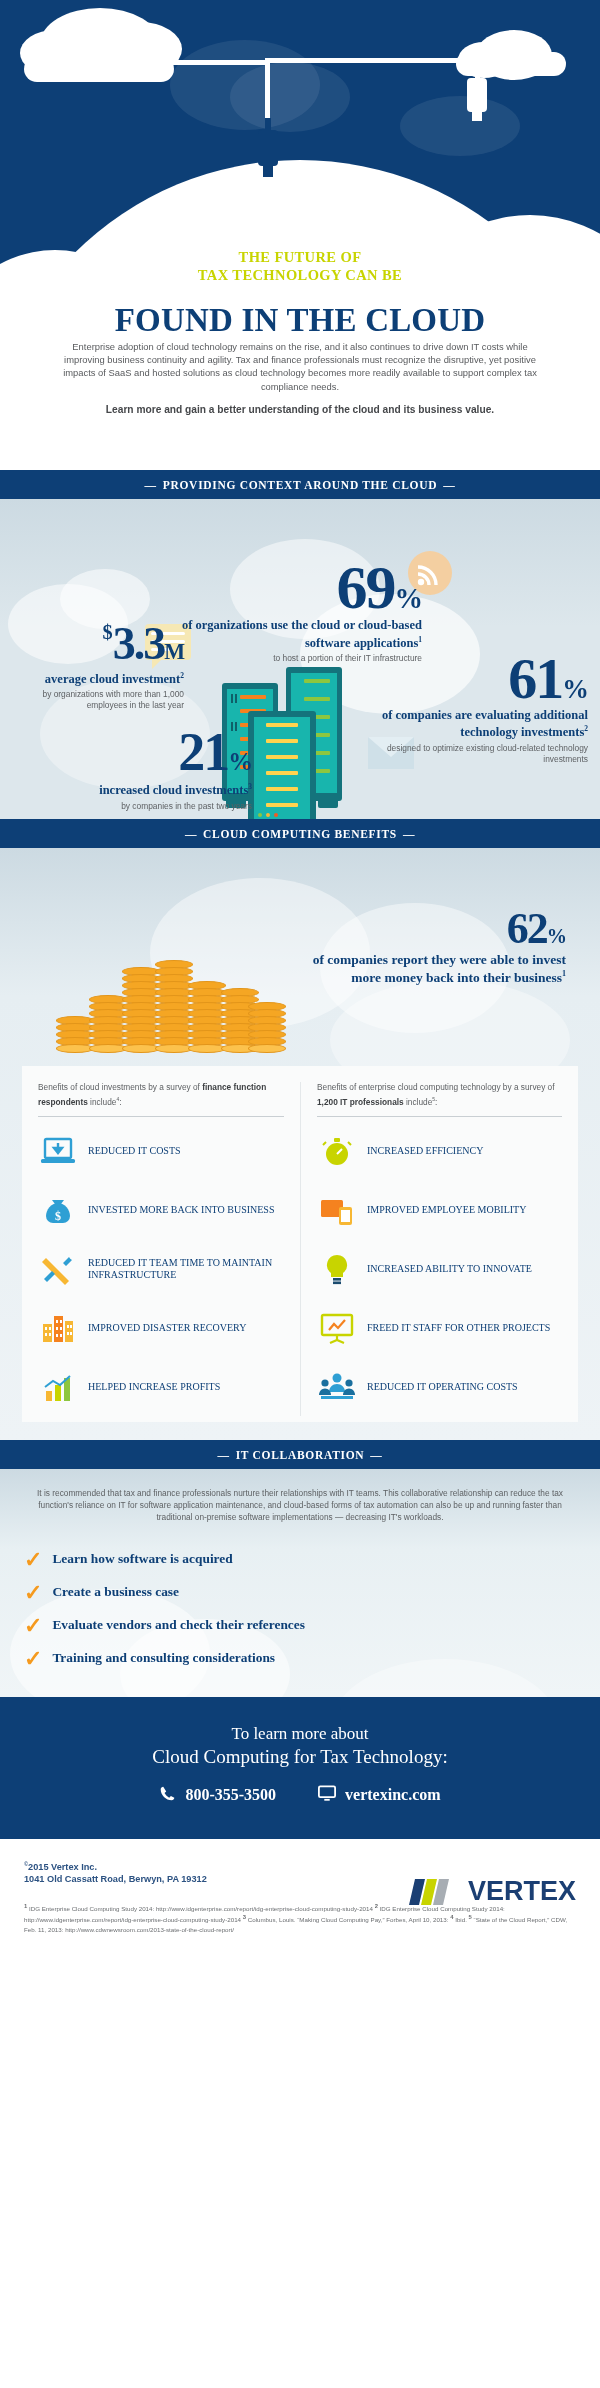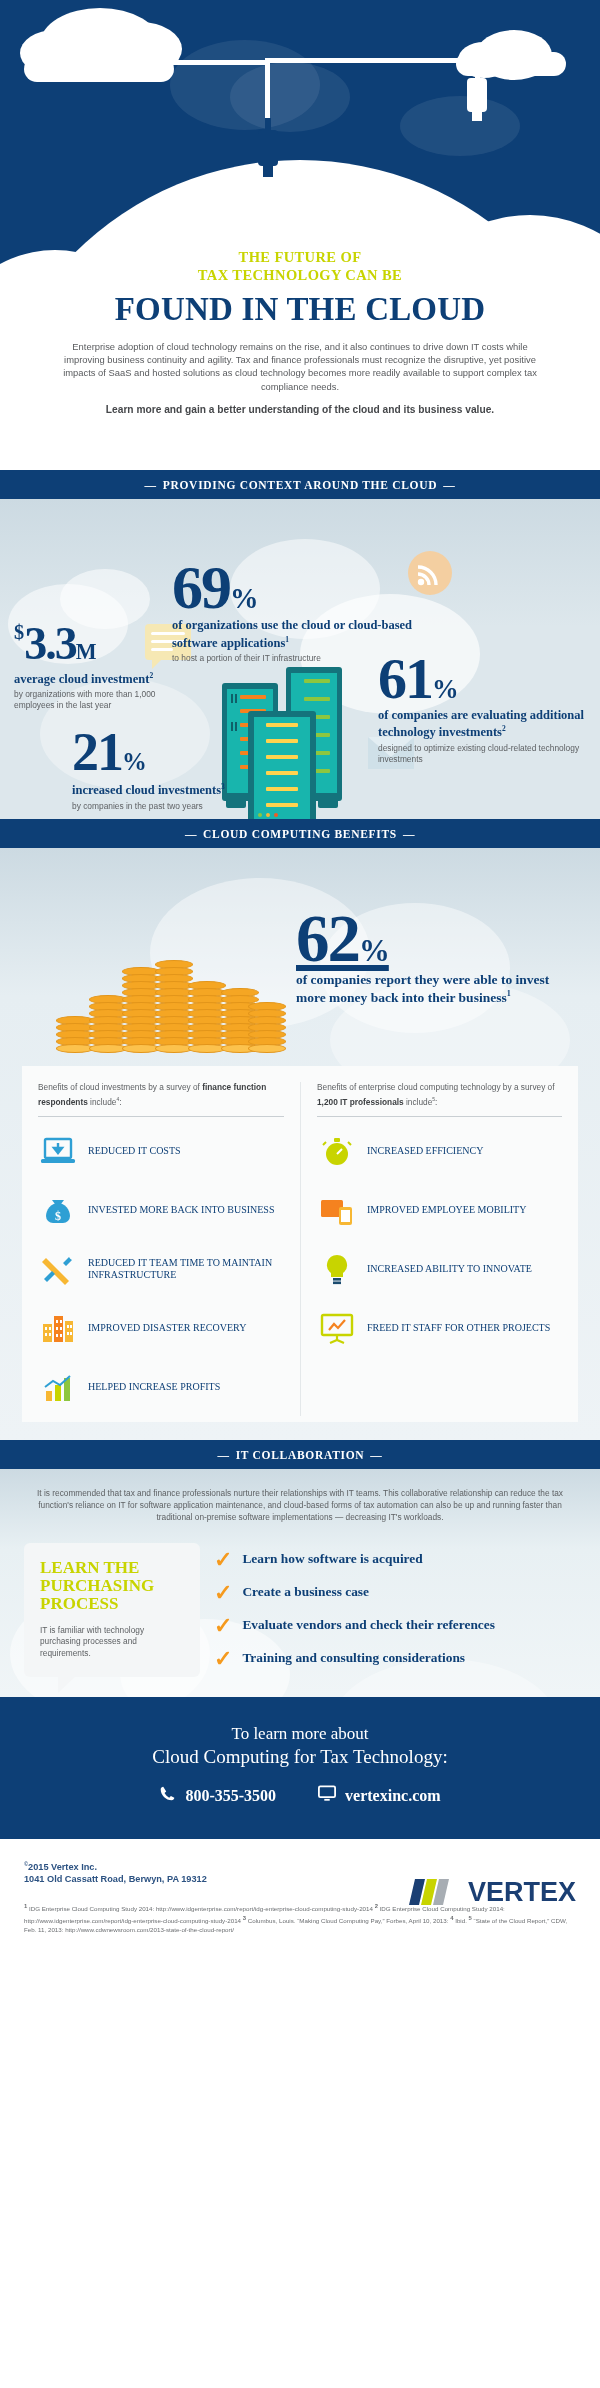--- a/index.html
+++ b/index.html
@@ -96,21 +96,21 @@
     line-height: 18px;
     letter-spacing: .4px;
   }
   .headline {
     font-family: "Liberation Serif", serif;
     font-weight: bold;
     color: #0d3f76;
     font-size: 33px;
     line-height: 36px;
     letter-spacing: .2px;
-    margin-top: 7px;
+    margin-top: 18px;
   }
   .hero-para {
     position: absolute;
     left: 58px; right: 58px; top: 340px;
     text-align: center;
     color: #595b5e;
     font-size: 9.4px;
     line-height: 13.2px;
     z-index: 5;
   }
@@ -177,21 +177,21 @@
     position: absolute; left: 368px; top: 238px;
     width: 46px; height: 32px; background: #cfe0e8;
   }
   .envelope::after {
     content:""; position:absolute; left:0; top:0;
     border-left: 23px solid transparent;
     border-right: 23px solid transparent;
     border-top: 20px solid #e3eef3;
   }
 
-  .stat { position: absolute; }
+  .stat { position: absolute; text-align: right; }
   .bignum {
     font-family: "Liberation Serif", serif;
     font-weight: bold;
     color: #0d3f76;
     line-height: .86;
     letter-spacing: -2px;
   }
   .bignum .pct { font-size: .46em; letter-spacing: -1px; }
   .bignum .dollar { font-size: .44em; vertical-align: top; letter-spacing: 0; }
   .bignum .mm { font-size: .48em; letter-spacing: -1px; }
@@ -635,21 +635,21 @@
           <div class="coin"></div>
           <div class="coin"></div>
           <div class="coin"></div>
           <div class="coin"></div>
           <div class="coin"></div>
           <div class="coin top"></div>
       </div>
     </div>
 
     <div class="stat stat-62">
-      <div class="bignum" style="font-size:67px;text-decoration:underline;">
+      <div class="bignum" style="font-size:44px;">
         <span>62</span><span class="pct">%</span>
       </div>
       <div class="statlabel" style="font-size:13.5px;line-height:14.5px;"><span>of companies report they were able to invest more money back into their business</span><sup>1</sup></div>
     </div>
   </div>
 
   <div class="benefits">
 
     <div class="bcol">
       <div class="bcol-head">
@@ -774,41 +774,50 @@
         <div class="bicon">
           <svg width="40" height="40" viewBox="0 0 40 40">
             <rect x="5" y="7" width="30" height="20" rx="1.5" fill="none" stroke="#c8d400" stroke-width="2.4"></rect>
             <path d="M12 22l5-6 4 4 7-8" stroke="#f5821f" stroke-width="2.2" fill="none"></path>
             <path d="M20 27v5M13 35l7-3 7 3" stroke="#c8d400" stroke-width="2.2" fill="none"></path>
           </svg>
         </div>
         <div class="blabel">FREED IT STAFF FOR OTHER PROJECTS</div>
       </div>
 
+      <div class="brow">
+        <div class="bicon">
+          <svg width="40" height="40" viewBox="0 0 40 40">
+            <circle cx="20" cy="11" r="4.5" fill="#2e9fd4"></circle>
+            <path d="M12 25c0-4.5 3.6-8 8-8s8 3.5 8 8z" fill="#2e9fd4"></path>
+            <circle cx="8" cy="16" r="3.6" fill="#1a6f9e"></circle>
+            <path d="M2 28c0-3.6 2.8-6.4 6-6.4s6 2.8 6 6.4z" fill="#1a6f9e"></path>
+            <circle cx="32" cy="16" r="3.6" fill="#1a6f9e"></circle>
+            <path d="M26 28c0-3.6 2.8-6.4 6-6.4s6 2.8 6 6.4z" fill="#1a6f9e"></path>
+            <rect x="4" y="29" width="32" height="3" fill="#2e9fd4"></rect>
+          </svg>
+        </div>
+        <div class="blabel">REDUCED IT OPERATING COSTS</div>
+      </div>
     </div>
   </div>
 </div>
 
 <div class="bar">
   <span class="dash">—</span><span>IT COLLABORATION</span><span class="dash">—</span>
 </div>
 
 <div class="sec3">
   <div class="s3cloud s3c1"></div>
   <div class="s3cloud s3c2"></div>
   <div class="s3cloud s3c3"></div>
 
   <div class="s3-intro">It is recommended that tax and finance professionals nurture their relationships with IT teams. This collaborative relationship can reduce the tax function's reliance on IT for software application maintenance, and cloud-based forms of tax automation can also be up and running faster than traditional on-premise software implementations — decreasing IT's workloads.</div>
 
   <div class="learn-wrap">
-    <div class="learn-box">
-      <div class="learn-title">LEARN THE PURCHASING PROCESS</div>
-      <div class="learn-body">IT is familiar with technology purchasing processes and requirements.</div>
-      <div class="learn-tail"></div>
-    </div>
 
     <div class="checks">
       <div class="checkrow">
         <div class="checkmark">✓</div>
         <div class="checktext">Learn how software is acquired</div>
       </div>
       <div class="checkrow">
         <div class="checkmark">✓</div>
         <div class="checktext">Create a business case</div>
       </div>

